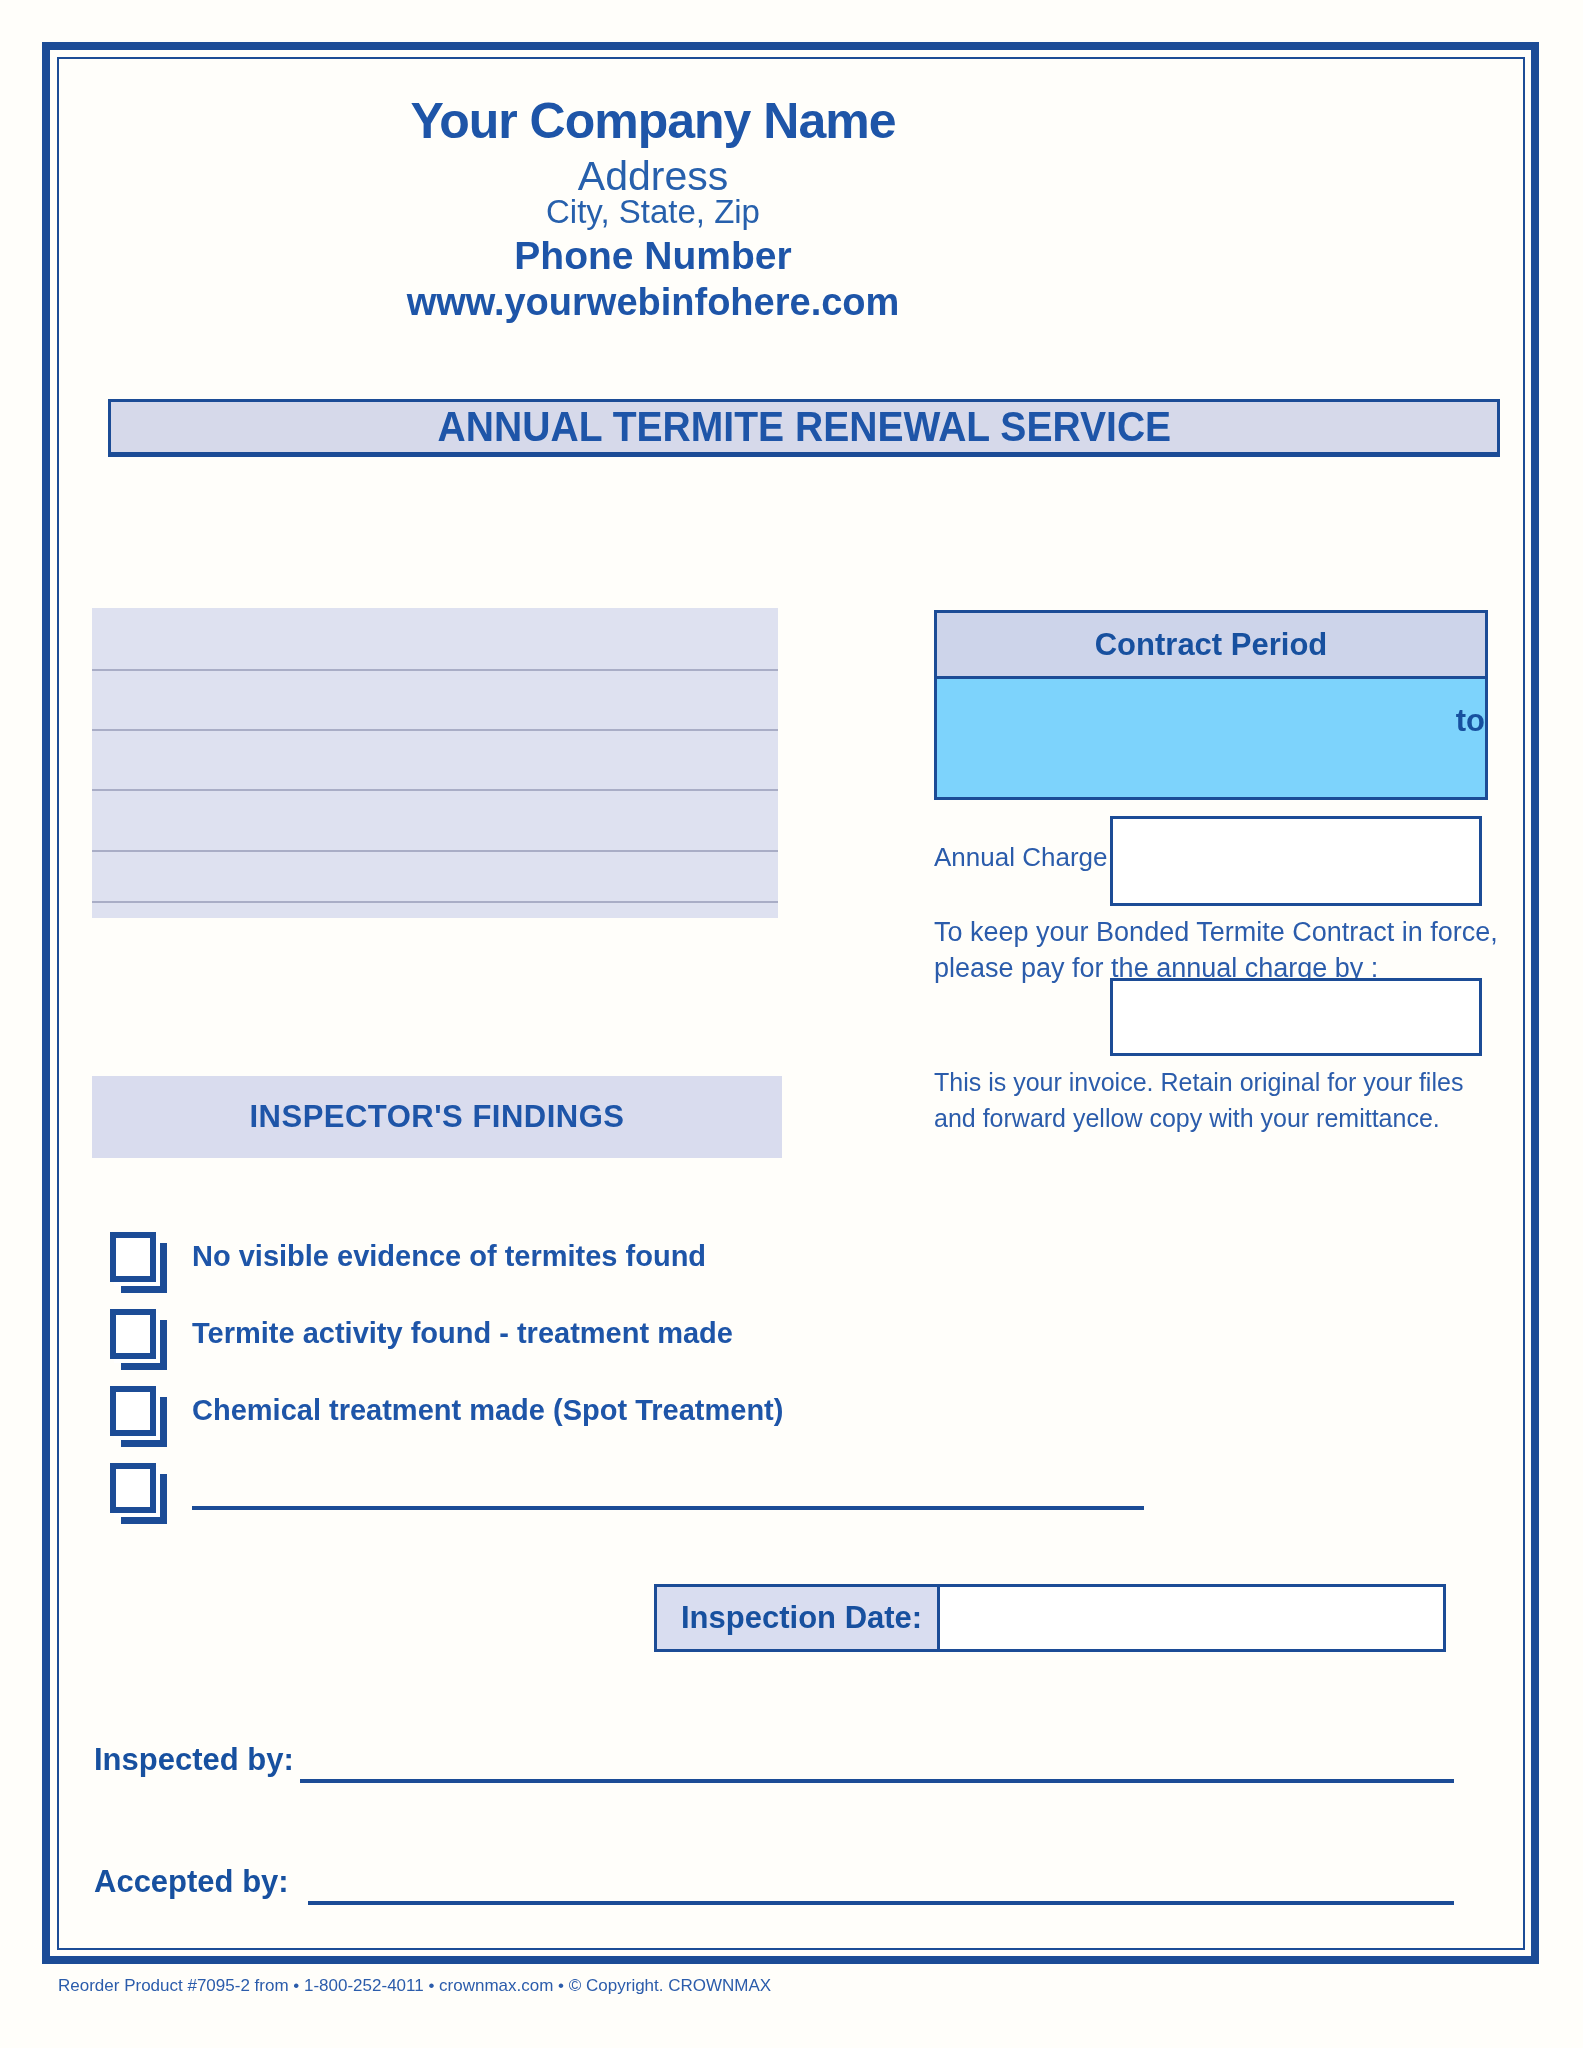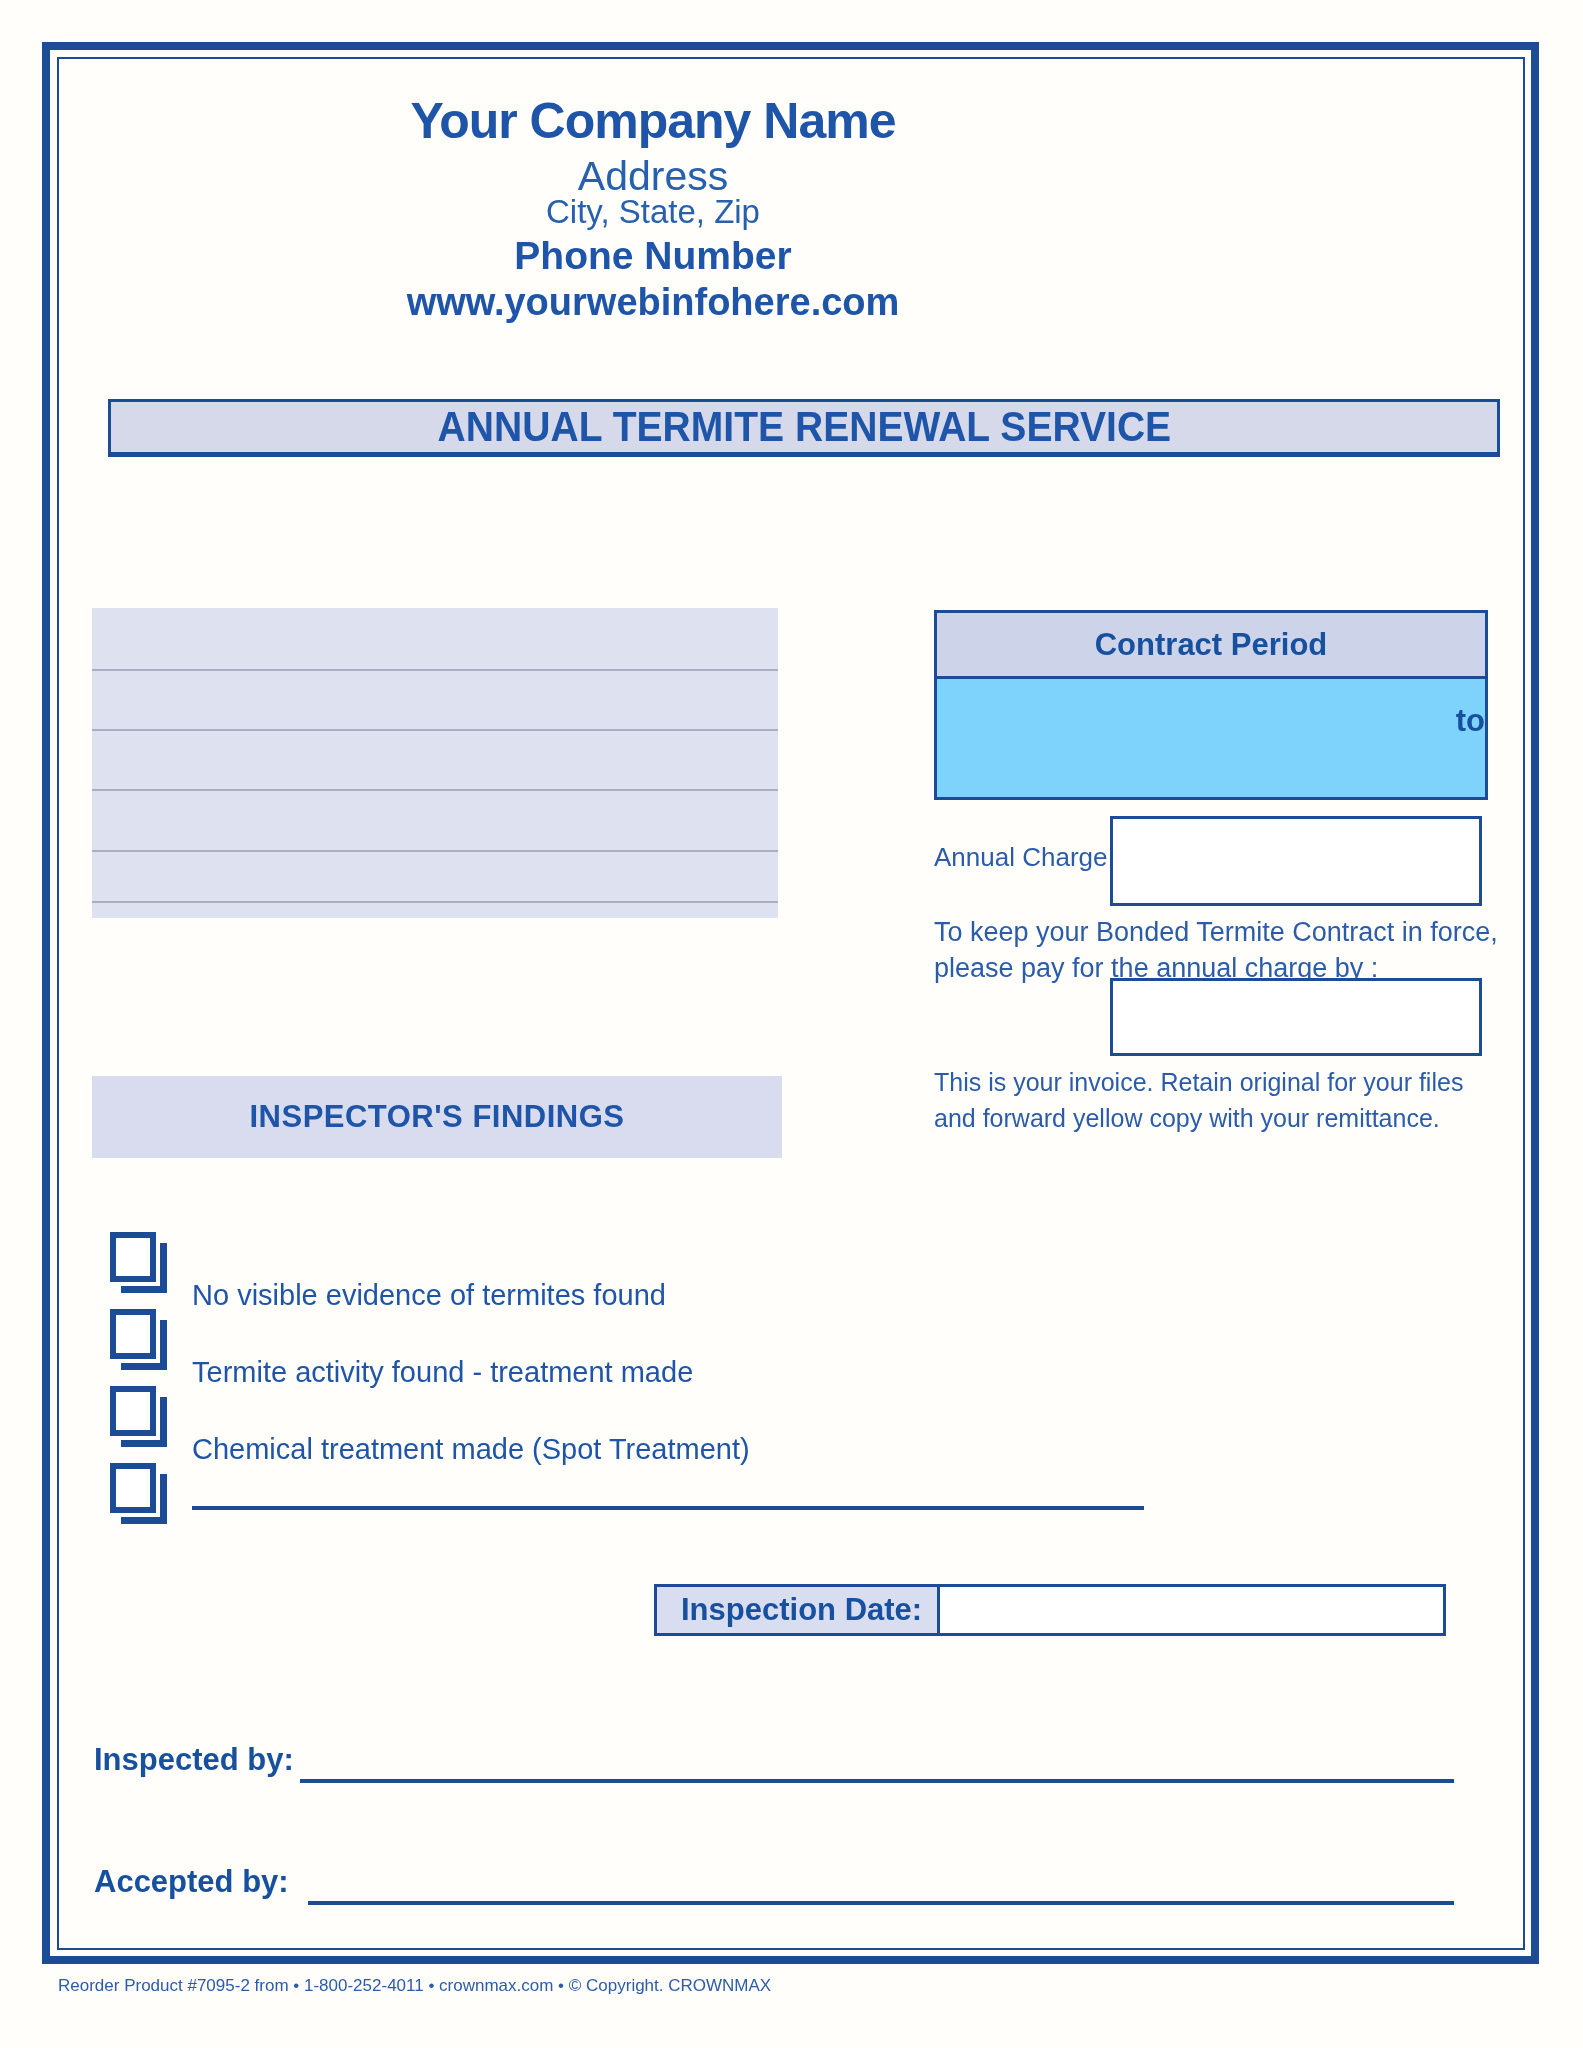--- a/index.html
+++ b/index.html
@@ -80,30 +80,29 @@
     position:absolute;left:92px;top:1076px;width:690px;height:82px;
     background:#d9dcee;display:flex;align-items:center;justify-content:center;
   }
   .findings-bar span{font-size:31px;font-weight:bold;color:#1e55a8;letter-spacing:0.5px;}
   .checkbox{
     position:absolute;left:110px;width:34px;height:38px;
     background:#ffffff;border:6px solid #1c4c96;
     box-shadow:4px 4px 0 0 #ffffff,11px 11px 0 0 #1c4c96;
   }
   .cb-label{
-    position:absolute;left:192px;font-size:29px;font-weight:normal;color:#1e55a8;
+    position:absolute;left:192px;font-size:29px;font-weight:bold;color:#1e55a8;
     white-space:nowrap;
-    margin-top:39px;
   }
   .writein-line{
     position:absolute;left:192px;top:1506px;width:952px;height:4px;background:#1c4c96;
   }
   
   .insp-date{
-    position:absolute;left:654px;top:1584px;width:792px;height:52px;
+    position:absolute;left:654px;top:1584px;width:792px;height:68px;
     border:3px solid #1c4c96;box-sizing:border-box;display:flex;background:#b91c1c;
   }
   .insp-date-label{
     width:283px;background:#d9ddf0;border-right:3px solid #1c4c96;box-sizing:border-box;
     display:flex;align-items:center;padding-left:24px;
     font-size:31px;font-weight:bold;color:#17509f;white-space:nowrap;
   }
   .insp-date-value{flex:1;background:#ffffff;}
   
   .sig-label{

